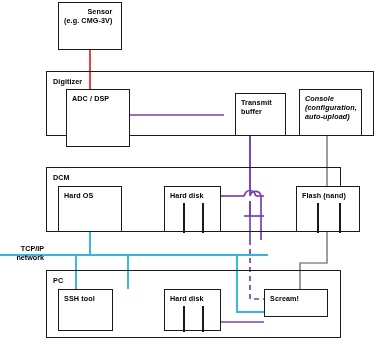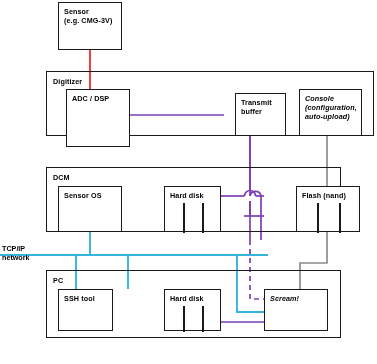--- a/index.html
+++ b/index.html
@@ -38,21 +38,21 @@
   }
   .boxlbl{left:5px;top:4px;}
   .ctlbl{left:6px;top:5px;}
   .netlbl{
     position:absolute;
     color:#000000;
     font-size:7.2px;
     line-height:9.2px;
     font-weight:bold;
     white-space:pre-line;
-    text-align:left;
+    text-align:right;
   }
   .disk-div{
     position:absolute;
     width:1.6px;
     background:#1a1a1a;
   }
 </style>
 </head>
 <body>
 
@@ -82,21 +82,21 @@
 
     <path d="M0,255 L268,255" stroke="#36b4de" stroke-width="1.9" fill="none"></path>
     <path d="M90,232 L90,255" stroke="#36b4de" stroke-width="1.9" fill="none"></path>
     <path d="M76,255 L76,289" stroke="#36b4de" stroke-width="1.9" fill="none"></path>
     <path d="M128,255 L128,289" stroke="#36b4de" stroke-width="1.9" fill="none"></path>
     <path d="M237,255 L237,312 L264,312" stroke="#36b4de" stroke-width="1.9" fill="none"></path>
 
     <path d="M221,322 L264,322" stroke="#7b3fb5" stroke-width="1.7" fill="none"></path>
   </svg>
 
-  <div class="box" style="left:58px;top:2px;width:64px;height:48px;">
+  <div class="box" style="left:58px;top:2px;width:64px;height:48px;text-align:right;">
     <div class="lbl boxlbl">Sensor
 (e.g. CMG-3V)</div>
   </div>
 
   <div class="container" style="left:46px;top:71px;width:328px;height:65px;">
     <div class="lbl ctlbl">Digitizer</div>
   </div>
 
   <div class="box" style="left:66px;top:89px;width:64px;height:58px;">
     <div class="lbl boxlbl">ADC / DSP</div>
@@ -111,21 +111,21 @@
     <div class="lbl boxlbl">Console
 (configuration,
 auto-upload)</div>
   </div>
 
   <div class="container" style="left:46px;top:167px;width:295px;height:65px;">
     <div class="lbl ctlbl">DCM</div>
   </div>
 
   <div class="box" style="left:58px;top:186px;width:64px;height:46px;">
-    <div class="lbl boxlbl">Sensor OS</div>
+    <div class="lbl boxlbl">Hard OS</div>
   </div>
 
   <div class="box" style="left:164px;top:186px;width:57px;height:46px;">
     <div class="lbl boxlbl">Hard disk</div>
     <div class="disk-div" style="left:18px;top:16px;height:30px;"></div>
     <div class="disk-div" style="left:37px;top:16px;height:30px;"></div>
   </div>
 
   <div class="box" style="left:264px;top:186px;width:64px;height:46px;margin-left:32px;">
     <div class="lbl boxlbl">Flash (nand)</div>
@@ -144,17 +144,17 @@
     <div class="lbl boxlbl">SSH tool</div>
   </div>
 
 
   <div class="box" style="left:164px;top:289px;width:57px;height:42px;">
     <div class="lbl boxlbl">Hard disk</div>
     <div class="disk-div" style="left:18px;top:16px;height:26px;"></div>
     <div class="disk-div" style="left:37px;top:16px;height:26px;"></div>
   </div>
 
-  <div class="box" style="left:264px;top:289px;width:64px;height:42px;font-style:italic;">
+  <div class="box" style="left:264px;top:289px;width:64px;height:28px;">
     <div class="lbl boxlbl">Scream!</div>
   </div>
 
 </div>
 
 </body></html>

